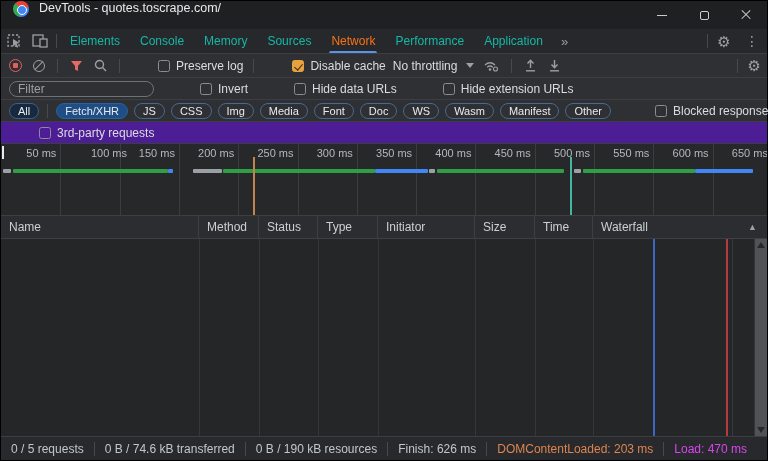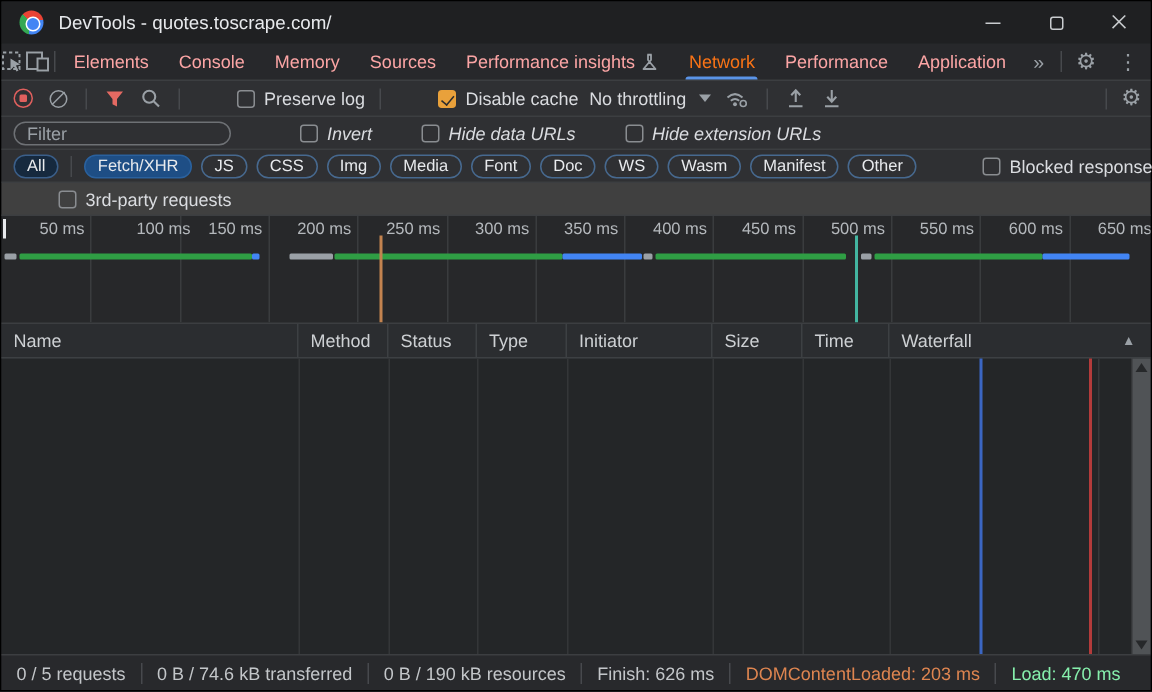--- a/index.html
+++ b/index.html
@@ -5,42 +5,42 @@
   * { box-sizing: border-box; margin: 0; padding: 0; }
   html,body { width:768px; height:461px; overflow:hidden; }
   body {
     font-family: "Liberation Sans", "DejaVu Sans", sans-serif;
     background:#202124; color:#d6d8da; font-size:12px;
     -webkit-font-smoothing:antialiased;
   }
   .window { width:768px; height:461px; display:flex; flex-direction:column; border:1px solid #000; }
 
   
-  .titlebar { height:28px; background:#1f2022; display:flex; align-items:center; flex:0 0 auto; }
+  .titlebar { height:28px; background:#1f2022; display:flex; align-items:flex-start; flex:0 0 auto; }
   .chrome-logo { width:16px; height:16px; border-radius:50%; margin:0 10px 0 12px;
     background:conic-gradient(from -45deg, #ea4335 0 120deg, #4285f4 120deg 240deg, #34a853 240deg 360deg);
     position:relative; }
   .chrome-logo::before { content:""; position:absolute; inset:0;
     background:conic-gradient(#fbbc05 0 0); clip-path:polygon(0 0,100% 0,50% 50%,0 50%); opacity:0; }
   .chrome-logo::after { content:""; position:absolute; left:4px; top:4px; width:8px; height:8px;
     border-radius:50%; background:#4285f4; border:1.5px solid #fff; }
   .title-text { color:#e8eaed; font-size:12.5px; }
   .win-controls { margin-left:auto; display:flex; height:100%; }
   .win-btn { width:42px; height:100%; display:flex; align-items:center; justify-content:center; cursor:default; }
   .glyph-min { width:10px; height:1px; background:#c9cccf; }
   .glyph-max { width:9px; height:9px; border:1px solid #c9cccf; border-radius:2px; }
   .glyph-close { position:relative; width:12px; height:12px; }
   .glyph-close::before,.glyph-close::after { content:""; position:absolute; left:0; top:5px; width:12px; height:1.2px; background:#c9cccf; }
   .glyph-close::before{ transform:rotate(45deg);} .glyph-close::after{ transform:rotate(-45deg);}
 
   
   .tabbar { height:25px; background:#27282b; border-bottom:1px solid #3c3e41; display:flex; align-items:stretch; flex:0 0 auto; }
   .tool-icon-btn { width:26px; display:flex; align-items:center; justify-content:center; color:#9aa0a6; }
   .vsep { width:1px; height:14px; background:#47494d; align-self:center; margin:0 3px; }
-  .tab { display:flex; align-items:center; gap:4px; padding:0 10px; color:#fca5a5; font-size:12px; position:relative; white-space:nowrap; }
+  .tab { display:flex; align-items:center; gap:4px; padding:0 10px; color:#14b8a6; font-size:12px; position:relative; white-space:nowrap; }
   .tab.active { color:#f97316; }
   .tab.active::after { content:""; position:absolute; left:8px; right:8px; bottom:0; height:2px; background:#5a94e8; border-radius:2px 2px 0 0; }
   .tab-more { padding:0 8px; color:#9aa0a6; display:flex; align-items:center; font-size:13px; }
   .tabbar-right { margin-left:auto; display:flex; align-items:center; }
   .icon-gear { font-size:15px; color:#9aa0a6; line-height:1; }
   .icon-kebab { font-size:14px; color:#9aa0a6; line-height:1; padding:0 8px; }
 
   
   .net-toolbar { height:24px; background:#2f3033; border-bottom:1px solid #3c3e41; display:flex; align-items:center; padding:0 6px; gap:7px; flex:0 0 auto; }
   .rec-btn { width:13px; height:13px; border:1.5px solid #e0605e; border-radius:50%; display:flex; align-items:center; justify-content:center; }
@@ -65,21 +65,21 @@
   
   .pills-row { height:22px; background:#2f3033; border-bottom:1px solid #3c3e41; display:flex; align-items:center; padding:0 8px; gap:6px; flex:0 0 auto; }
   .pill { height:16px; display:flex; align-items:center; padding:0 8px; border-radius:9px; font-size:11px;
     color:#e8eaed; border:1px solid #47698f; background:transparent; white-space:nowrap; }
   .pill.all { background:#16293e; border-color:#3b5f8a; }
   .pill.selected { background:#1e4e85; border-color:#2a619e; }
   .pills-row .vsep { margin:0 2px; }
   .pill-cbx-group { display:flex; align-items:center; gap:18px; margin-left:10px; }
 
   
-  .thirdparty-row { height:22px; background:#404040; border-bottom:1px solid #3c3e41; display:flex; align-items:center; padding:0 10px; flex:0 0 auto; }
+  .thirdparty-row { height:22px; background:#4c1d95; border-bottom:1px solid #3c3e41; display:flex; align-items:center; padding:0 10px; flex:0 0 auto; }
 
   
   .overview { height:72px; background:#27282a; border-bottom:1px solid #3c3e41; position:relative; overflow:hidden; flex:0 0 auto; }
   .ov-grid { position:absolute; top:0; bottom:0; width:1px; background:#3a3c3e; }
   .ov-label { position:absolute; top:3px; width:60px; text-align:right; font-size:11px; color:#b4b8bc; }
   .ov-bar { position:absolute; top:25px; height:4px; border-radius:1px; }
   .ov-marker { position:absolute; top:13px; bottom:0; width:1.5px; }
   .ov-handle { position:absolute; left:1px; top:2px; width:2px; height:13px; background:#e8eaed; }
 
   
@@ -145,26 +145,20 @@
         </div>
         <div class="tab">
           <span>Console</span>
         </div>
         <div class="tab">
           <span>Memory</span>
         </div>
         <div class="tab">
           <span>Sources</span>
         </div>
-        <div class="tab">
-          <span>Performance insights</span>
-          <svg width="12" height="13" viewBox="0 0 12 13">
-            <path d="M4.5 1.5 H7.5 M5 1.5 V5 L10 11 H2 L7 5 V1.5" fill="none" stroke="#9aa0a6" stroke-width="1.2" stroke-linejoin="round"></path>
-          </svg>
-        </div>
         <div class="tab active">
           <span>Network</span>
         </div>
         <div class="tab">
           <span>Performance</span>
         </div>
         <div class="tab">
           <span>Application</span>
         </div>
       </div>
@@ -234,21 +228,21 @@
         <line x1="2" y1="11.8" x2="11" y2="11.8" stroke="#9aa0a6" stroke-width="1.4"></line>
       </svg>
     </div>
     <div class="push-right"></div>
     <div class="vsep"></div>
     <div><span class="icon-gear">⚙</span></div>
   </div>
 
   <div class="filter-row">
     <input class="filter-input" placeholder="Filter" style="">
-    <div id="filter-checkboxes" style="display:flex;align-items:center;gap:5px;font-style:italic;">
+    <div id="filter-checkboxes" style="display:flex;align-items:center;gap:18px;">
         <label class="checkbox-row">
           <span class="cbx"></span>
           <span>Invert</span>
         </label>
         <label class="checkbox-row">
           <span class="cbx"></span>
           <span>Hide data URLs</span>
         </label>
         <label class="checkbox-row">
           <span class="cbx"></span>
@@ -380,16 +374,16 @@
       <span class="status-item">0 / 5 requests</span>
       <div class="vsep"></div>
       <span class="status-item">0 B / 74.6 kB transferred</span>
       <div class="vsep"></div>
       <span class="status-item">0 B / 190 kB resources</span>
       <div class="vsep"></div>
       <span class="status-item">Finish: 626 ms</span>
       <div class="vsep"></div>
       <span class="status-item" style="color: rgb(222, 133, 80);">DOMContentLoaded: 203 ms</span>
       <div class="vsep"></div>
-      <span class="status-item" style="color: #86efac;">Load: 470 ms</span>
+      <span class="status-item" style="color: #d946ef;">Load: 470 ms</span>
     </div>
 
 </div>
 
 </body></html>

